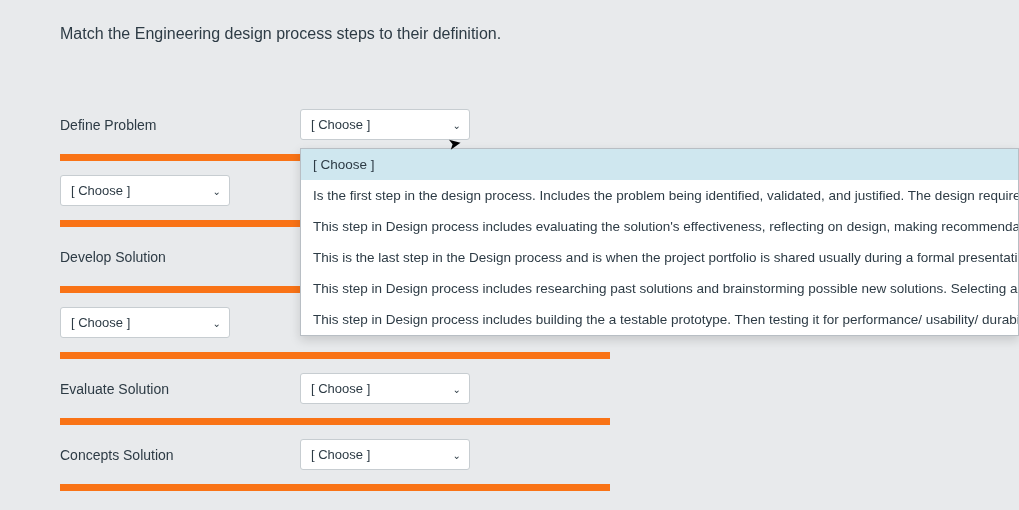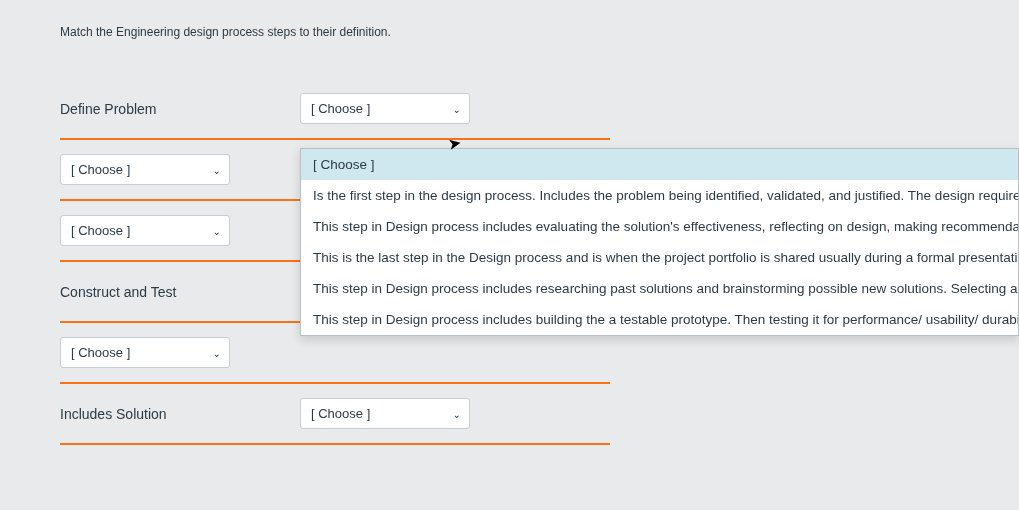--- a/index.html
+++ b/index.html
@@ -9,29 +9,29 @@
       width: 1019px;
       height: 510px;
       overflow: hidden;
       position: relative;
     }
     .container {
       padding: 25px 60px;
       position: relative;
     }
     .question-prompt {
-      font-size: 12px;
+      font-size: 16px;
       color: #2d3b45;
-      margin-bottom: 40px;
+      margin-bottom: 52px;
     }
     .match-row {
       display: flex;
       align-items: center;
       padding: 14px 0;
-      border-bottom: 2px solid #f97316;
+      border-bottom: 7px solid #f97316;
       max-width: 550px;
     }
     .match-row:first-of-type { border-top: 1px solid #c7cdd1; }
     .term {
       flex: 0 0 240px;
       font-size: 14px;
       color: #2d3b45;
     }
     .select-wrap {
       position: relative;
@@ -106,43 +106,44 @@
   </div>
 
   <div class="match-row">
     <div class="select-wrap">
       <div class="select-box">[ Choose ]</div>
       <span class="select-caret">⌄</span>
     </div>
   </div>
 
   <div class="match-row">
-    <div class="select-wrap">
-      <div class="select-box">[ Choose ]</div>
-      <span class="select-caret">⌄</span>
-    </div>
-  </div>
-
-  <div class="match-row">
-    <div class="term">Construct and Test</div>
+    <div class="term">Develop Solution</div>
     <div class="select-wrap">
       <div class="select-box">[ Choose ]</div>
       <span class="select-caret">⌄</span>
     </div>
   </div>
 
   <div class="match-row">
     <div class="select-wrap">
       <div class="select-box">[ Choose ]</div>
       <span class="select-caret">⌄</span>
     </div>
   </div>
 
   <div class="match-row">
-    <div class="term">Includes Solution</div>
+    <div class="term">Evaluate Solution</div>
+    <div class="select-wrap">
+      <div class="select-box">[ Choose ]</div>
+      <span class="select-caret">⌄</span>
+    </div>
+  </div>
+
+  <div class="match-row">
+    <div class="term">Concepts Solution</div>
     <div class="select-wrap">
       <div class="select-box">[ Choose ]</div>
       <span class="select-caret">⌄</span>
     </div>
   </div>
 
 </div>
 
 <div class="dropdown-panel">
   <div class="dropdown-option highlight">[ Choose ]</div>

